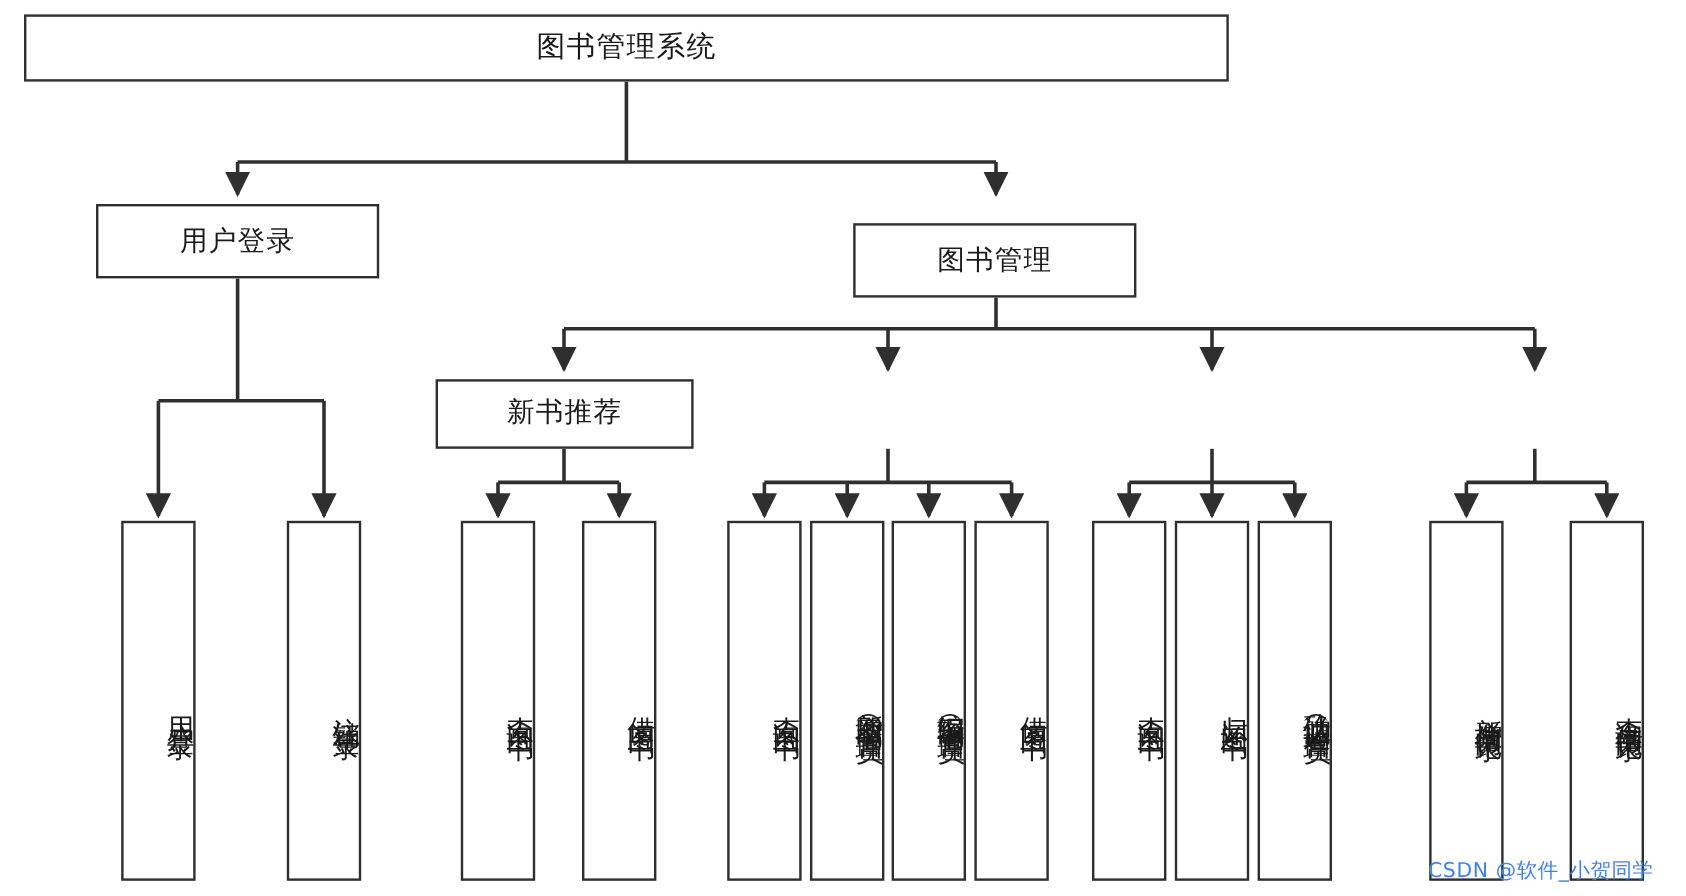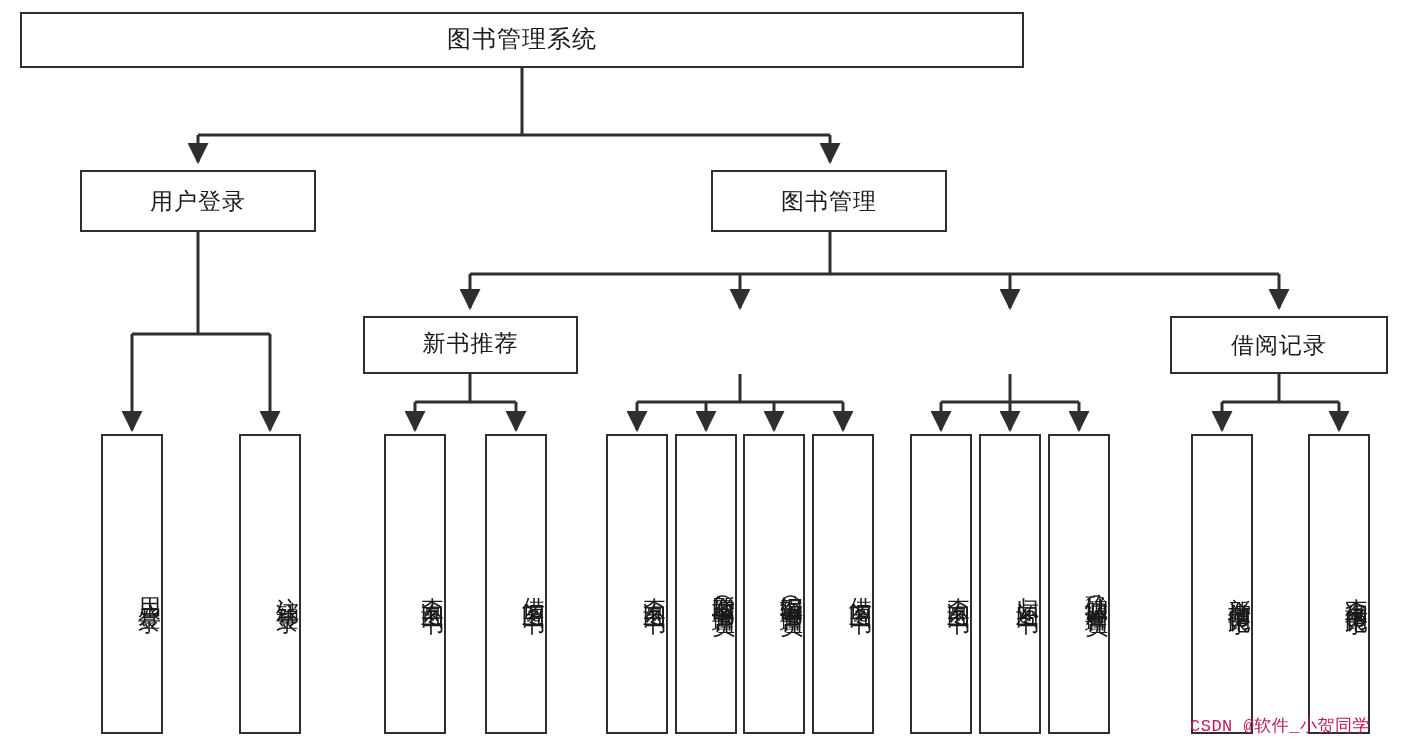--- a/index.html
+++ b/index.html
@@ -68,24 +68,23 @@
     line-height: 1;
   }
   .node.vert.tall .lbl {
     letter-spacing: 3px;
   }
   .watermark {
     position: absolute;
     left: 1190px;
     top: 714px;
     font-size: 17px;
-    color: #be185d;
+    color: #3b82f6;
     white-space: nowrap;
     letter-spacing: 0.5px;
-    font-family: Liberation Mono, monospace;
   }
 </style>
 </head>
 <body>
 
 <div id="canvas">
 
   <svg id="edges" viewBox="0 0 1405 747" width="1405" height="747" xmlns="http://www.w3.org/2000/svg">
     <defs>
       <marker id="arrow" viewBox="0 0 10 10" refX="9" refY="5" markerWidth="7" markerHeight="7" orient="auto-start-reverse">
@@ -136,30 +135,27 @@
     </g>
   </svg>
 
   <div class="node horiz root" style="left:20px; top:12px; width:1004px; height:56px;">
     <span class="lbl">图书管理系统</span>
   </div>
 
   <div class="node horiz" style="left:80px; top:170px; width:236px; height:62px;">
     <span class="lbl">用户登录</span>
   </div>
-  <div class="node horiz" style="left:711px; top:170px; width:236px; height:62px;justify-content:center;">
+  <div class="node horiz" style="left:711px; top:186px; width:236px; height:62px;justify-content:center;">
     <span class="lbl">图书管理</span>
   </div>
 
   <div class="node horiz" style="left:363px; top:316px; width:215px; height:58px;font-family:Liberation Mono, monospace;">
     <span class="lbl">新书推荐</span>
   </div>
-  <div class="node horiz" style="left:1170px; top:316px; width:218px; height:58px;">
-    <span class="lbl">借阅记录</span>
-  </div>
 
   <div class="node vert" style="left:101px; top:434px; width:62px; height:300px;">
     <span class="lbl">用户登录</span>
   </div>
   <div class="node vert" style="left:239px; top:434px; width:62px; height:300px;">
     <span class="lbl">注销登录</span>
   </div>
 
   <div class="node vert" style="left:384px; top:434px; width:62px; height:300px;">
     <span class="lbl">查询图书</span>

